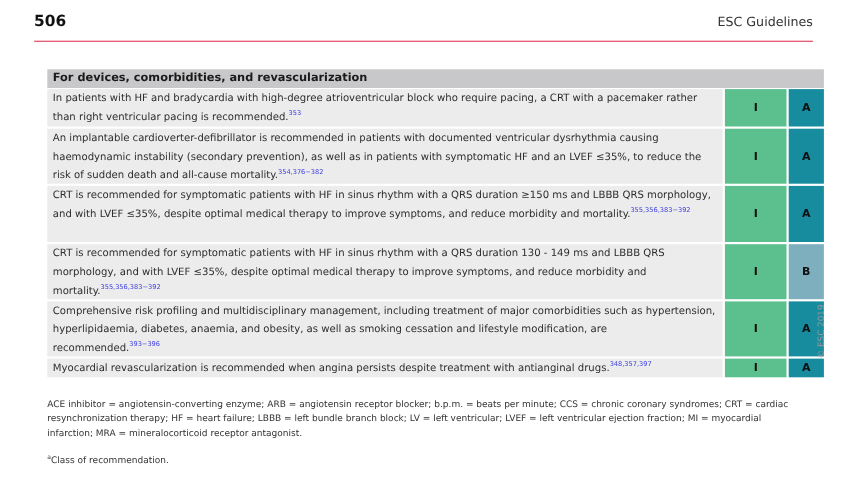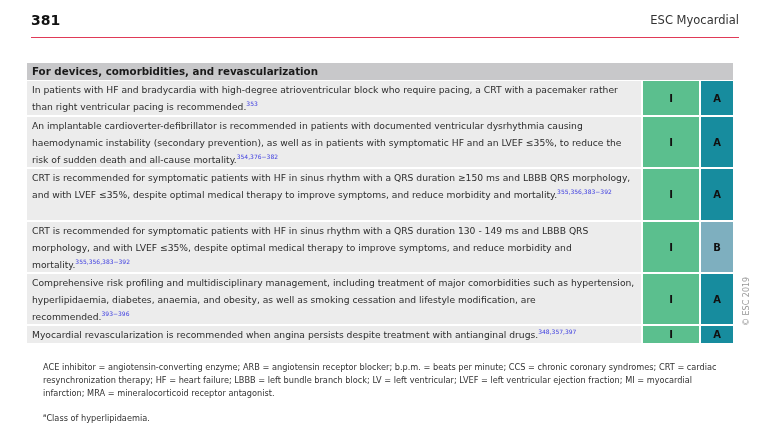--- a/index.html
+++ b/index.html
@@ -2,21 +2,21 @@
 <html><head>
 <meta charset="utf-8">
 <style>
   html, body { margin:0; padding:0; background:#ffffff; }
   body { width:768px; height:435px; position:relative; overflow:hidden;
          font-family:"DejaVu Sans", "Liberation Sans", sans-serif; color:#2b2b2b; }
   .page-num { position:absolute; left:31px; top:12px; font-size:14px; font-weight:bold; color:#111; font-family:"DejaVu Sans", sans-serif; }
   .running-head { position:absolute; right:29px; top:13px; font-size:11.5px; color:#333; }
   .rule { position:absolute; left:31px; top:37px; width:708px; height:1px; background:#e03a57; }
 
-  .table { position:absolute; left:27px; top:63px; width:706px; }
+  .table { position:absolute; left:43px; top:63px; width:706px; }
   .section-head { height:17px; background:#c8c8ca; font-size:10.3px; font-weight:bold; color:#1a1a1a;
                   line-height:17px; padding-left:5px; box-sizing:border-box; margin-bottom:1px; }
   .row { display:flex; margin-bottom:2px; }
   .row .text { width:614px; background:#ececec; font-size:9.2px; line-height:16.8px; padding:1px 6px 0 5px;
                box-sizing:border-box; color:#2d2d2d; }
   .row .cls { width:56px; margin-left:2px; display:flex; align-items:center; justify-content:center;
               font-size:10px; font-weight:bold; color:#111; }
   .row .lvl { width:32px; margin-left:2px; display:flex; align-items:center; justify-content:center;
               font-size:10px; font-weight:bold; color:#111; }
   sup { font-size:6px; color:#4040e0; vertical-align:super; line-height:0; }
@@ -24,22 +24,22 @@
   .copyright { position:absolute; left:742px; top:326px; transform-origin:left top; transform:rotate(-90deg);
                font-size:8px; color:#999; white-space:nowrap; }
 
   .footnotes { position:absolute; left:31px; top:349px; width:710px; font-size:8.2px; line-height:13px; color:#333; }
   .footnotes p { margin:12px; }
   .footnotes sup { color:#333; font-size:5.5px; }
 </style>
 </head>
 <body>
 
-<div class="page-num">381</div>
-<div class="running-head">ESC Myocardial</div>
+<div class="page-num">506</div>
+<div class="running-head">ESC Guidelines</div>
 <div class="rule"></div>
 
 <div class="table">
   <div class="section-head">For devices, comorbidities, and revascularization</div>
 
   <div class="row" style="height:34px;">
     <div class="text"><span>In patients with HF and bradycardia with high-degree atrioventricular block who require pacing, a CRT with a pacemaker rather than right ventricular pacing is recommended.</span><sup>353</sup></div>
     <div class="cls" style="background:#5bbf8e;">I</div>
     <div class="lvl" style="background:#178c9e;">A</div>
   </div>
@@ -72,15 +72,15 @@
     <div class="text" style="line-height:16px;"><span>Myocardial revascularization is recommended when angina persists despite treatment with antianginal drugs.</span><sup>348,357,397</sup></div>
     <div class="cls" style="background:#5bbf8e;">I</div>
     <div class="lvl" style="background:#178c9e;">A</div>
   </div>
 </div>
 
 <div class="copyright">© ESC 2019</div>
 
 <div class="footnotes">
   <p>ACE inhibitor = angiotensin-converting enzyme; ARB = angiotensin receptor blocker; b.p.m. = beats per minute; CCS = chronic coronary syndromes; CRT = cardiac resynchronization therapy; HF = heart failure; LBBB = left bundle branch block; LV = left ventricular; LVEF = left ventricular ejection fraction; MI = myocardial infarction; MRA = mineralocorticoid receptor antagonist.</p>
-  <p><sup>a</sup><span>Class of hyperlipidaemia.</span></p>
+  <p><sup>a</sup><span>Class of recommendation.</span></p>
   <p><sup>b</sup><span>Class of evidence.</span></p>
 </div>
 
 </body></html>

